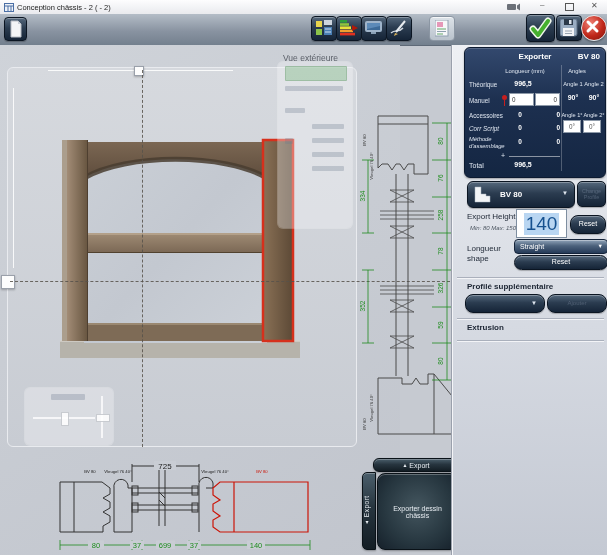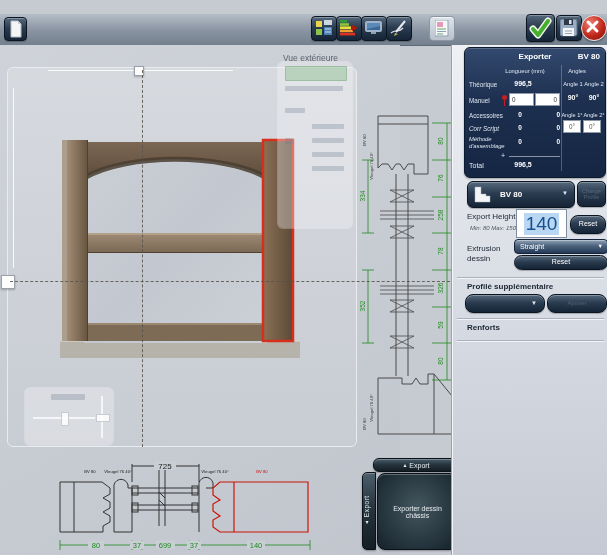--- a/index.html
+++ b/index.html
@@ -58,20 +58,36 @@
     border:1px solid #15243a;border-radius:4px;color:#fff;
     box-shadow:inset 0 1px 0 rgba(255,255,255,.35);}
   .pill{border-radius:8px;}
   svg text{font-family:"Liberation Sans","DejaVu Sans",sans-serif;}
 </style>
 </head>
 <body>
 
 <div id="app">
 
+  <div id="titlebar" class="abs">
+    <svg class="abs" style="left:4px;top:3px" width="10" height="9">
+      <rect x="0.5" y="0.5" width="9" height="8" fill="#eef2f8" stroke="#4a6fa5"></rect>
+      <line x1="0" y1="3" x2="10" y2="3" stroke="#4a6fa5"></line>
+      <line x1="4" y1="3" x2="4" y2="9" stroke="#4a6fa5"></line>
+      <line x1="7" y1="3" x2="7" y2="9" stroke="#4a6fa5"></line>
+    </svg>
+    <span class="abs ttl">Conception châssis - 2 ( - 2)</span>
+    <svg class="abs" style="left:507px;top:3px" width="14" height="9">
+      <rect x="0" y="1" width="9" height="6" rx="1" fill="#6b7078"></rect>
+      <polygon points="10,2.5 13,0.5 13,7.5 10,5.5" fill="#6b7078"></polygon>
+    </svg>
+    <span class="abs winctl" style="left:540px;top:1px">–</span>
+    <div class="abs" style="left:565px;top:3px;width:7px;height:6px;border:1px solid #555"></div>
+    <span class="abs winctl" style="left:591px;top:2px">✕</span>
+  </div>
 
   <div id="toolbar" class="abs">
     <div class="abs dbtn" style="left:4px;top:3px;width:21px;height:22px">
       <svg width="21" height="22">
         <polygon points="6,3 13,3 16,6 16,19 6,19" fill="#f4f5f7" stroke="#b9bec6"></polygon>
         <polygon points="13,3 13,6 16,6" fill="#c9ced6"></polygon>
       </svg>
     </div>
     <div class="abs dbtn" style="left:311px;top:2px;width:24px;height:23px">
       <svg width="24" height="23" style="margin:3px 0 0 3px">
@@ -405,36 +421,36 @@
 
     <div class="abs body-lbl" style="left:14px;top:167px">Export Height</div>
     <div class="abs small-i" style="left:17px;top:180px">Min: 80 Max: 150</div>
     <div class="abs" style="left:63px;top:164px;width:51px;height:29px;background:#fff;border:1px solid #7e8ea0;box-sizing:border-box;display:flex;align-items:center;justify-content:center">
       <span style="background:#b9d6f2;color:#16518f;font-size:19px;padding:0 2px">140</span>
     </div>
     <div class="abs dbtn pill" style="left:117px;top:170px;width:34px;height:17px;color:#fff;font-size:7px;text-align:center;line-height:16px">
       <span>Reset</span>
     </div>
 
-    <div class="abs body-lbl" style="left:14px;top:199px;width:44px;line-height:10px">Extrusion dessin</div>
+    <div class="abs body-lbl" style="left:14px;top:199px;width:44px;line-height:10px">Longueur shape</div>
     <div class="abs sbtn" style="left:61px;top:194px;width:92px;height:13px">
       <span class="abs" style="left:5px;top:2.5px;font-size:7px">Straight</span>
       <span class="abs" style="right:4px;top:3px;font-size:5.5px">▼</span>
     </div>
     <div class="abs dbtn pill" style="left:61px;top:210px;width:92px;height:13px;color:#fff;font-size:7px;text-align:center;line-height:12px">
       <span>Reset</span>
     </div>
 
     <div class="abs divider" style="left:4px;top:232px;width:147px"></div>
     <div class="abs body-lbl" style="left:14px;top:237px;font-weight:bold">Profilé supplémentaire</div>
     <div class="abs dbtn pill" style="left:12px;top:249px;width:78px;height:17px">
       <span class="abs" style="right:7px;top:5px;font-size:6px;color:#dfe6ef">▼</span>
     </div>
     <div class="abs dbtn pill" style="left:94px;top:249px;width:58px;height:17px;font-size:6px;color:rgba(190,205,225,.25);text-align:center;line-height:16px">
       <span>Ajouter</span>
     </div>
 
     <div class="abs divider" style="left:4px;top:273px;width:147px"></div>
-    <div class="abs body-lbl" style="left:14px;top:278px;font-weight:bold">Renforts</div>
+    <div class="abs body-lbl" style="left:14px;top:278px;font-weight:bold">Extrusion</div>
     <div class="abs divider" style="left:4px;top:295px;width:147px"></div>
   </div>
 
 </div>
 
 </body></html>

